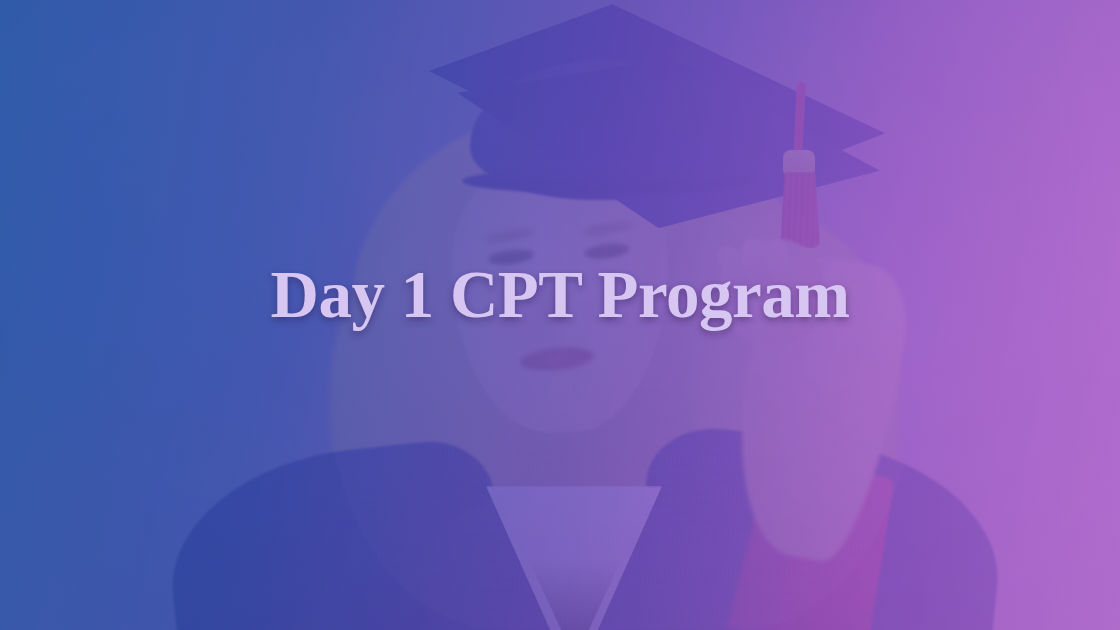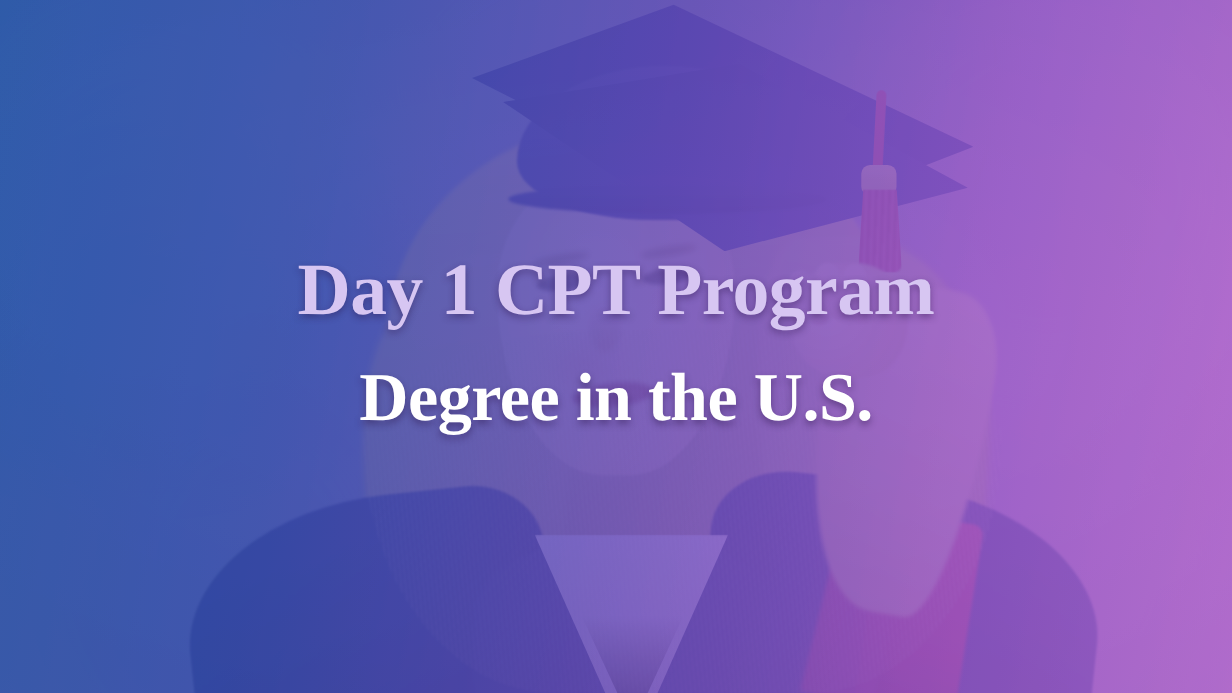--- a/index.html
+++ b/index.html
@@ -397,16 +397,15 @@
     <div class="finger f3"></div>
 
     <div class="photo-soften"></div>
   </div>
 
   <div class="grade-overlay" style="--c1: #2f68bd; --c2: #4a62c2; --c3: #7a5fcb; --c4: #a96cd9; --c5: #c77ee2;"></div>
   <div class="grade-overlay2"></div>
 
   <div class="headline">
     <div class="line line-1" style="color: rgb(215, 198, 242);">Day 1 CPT Program</div>
-    <div class="line line-3" style="color: rgb(255, 255, 255);">Degree in the U.S.</div>
   </div>
 
 </div>
 
 </body></html>

